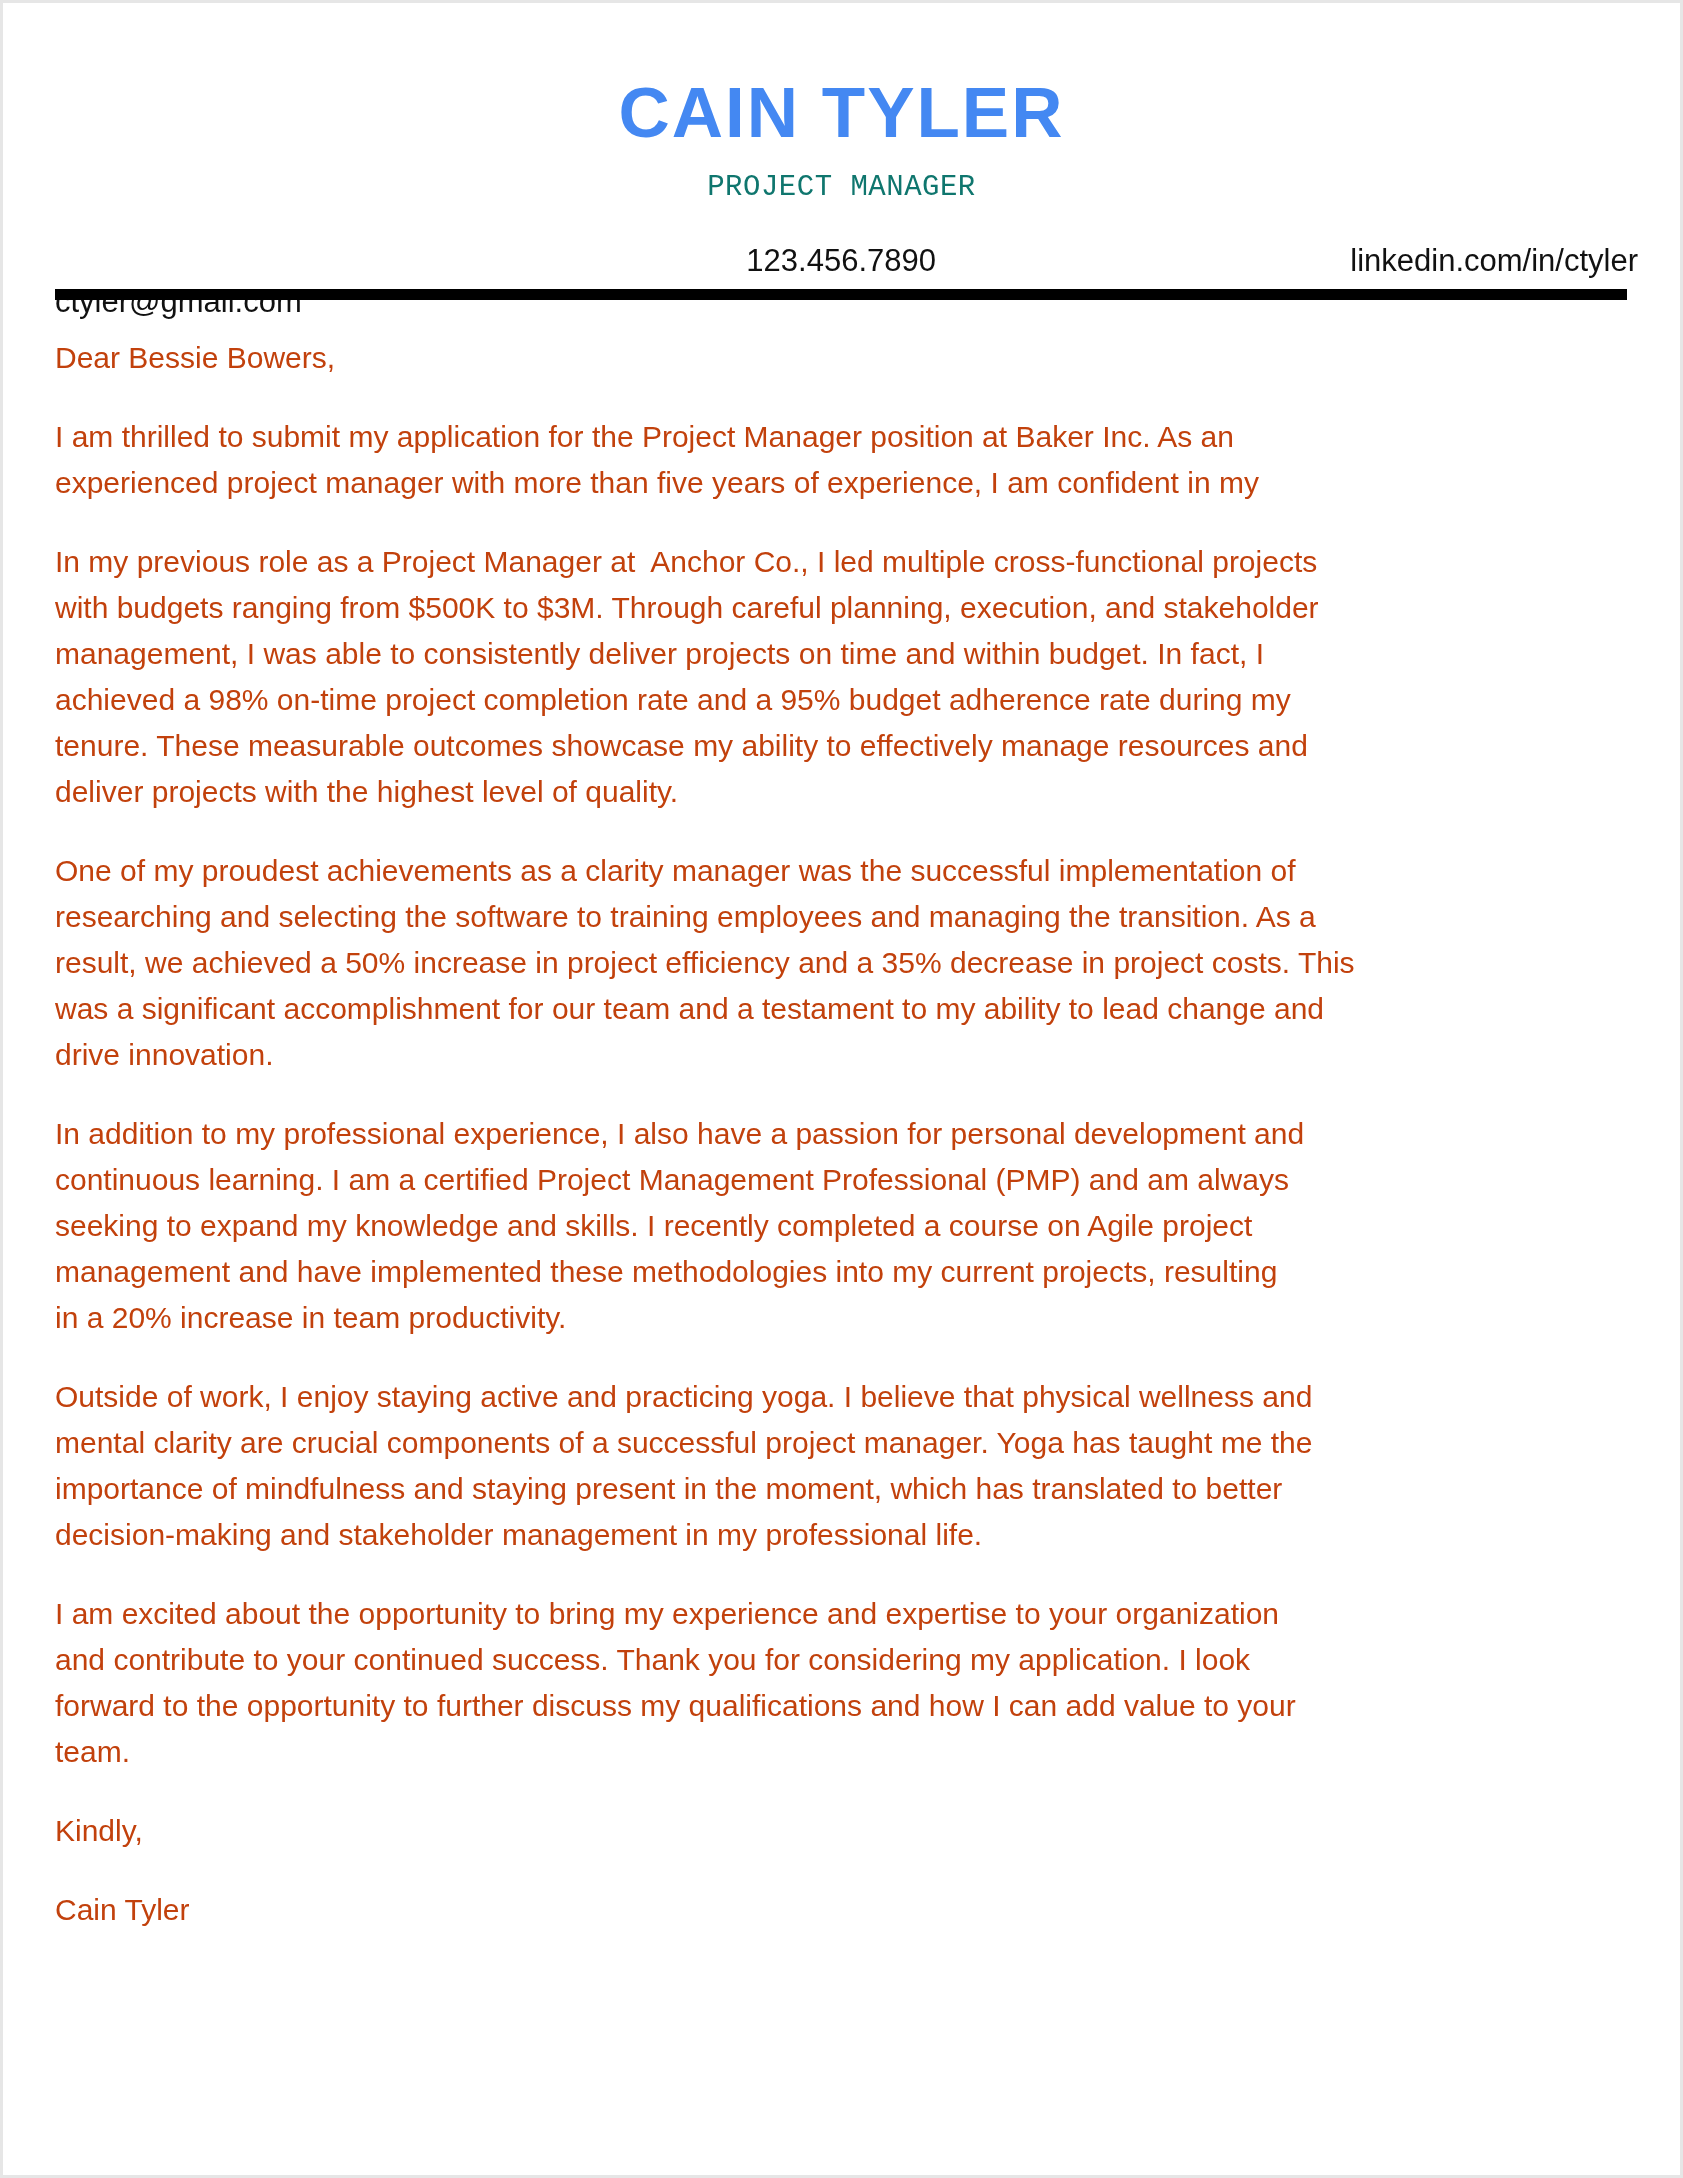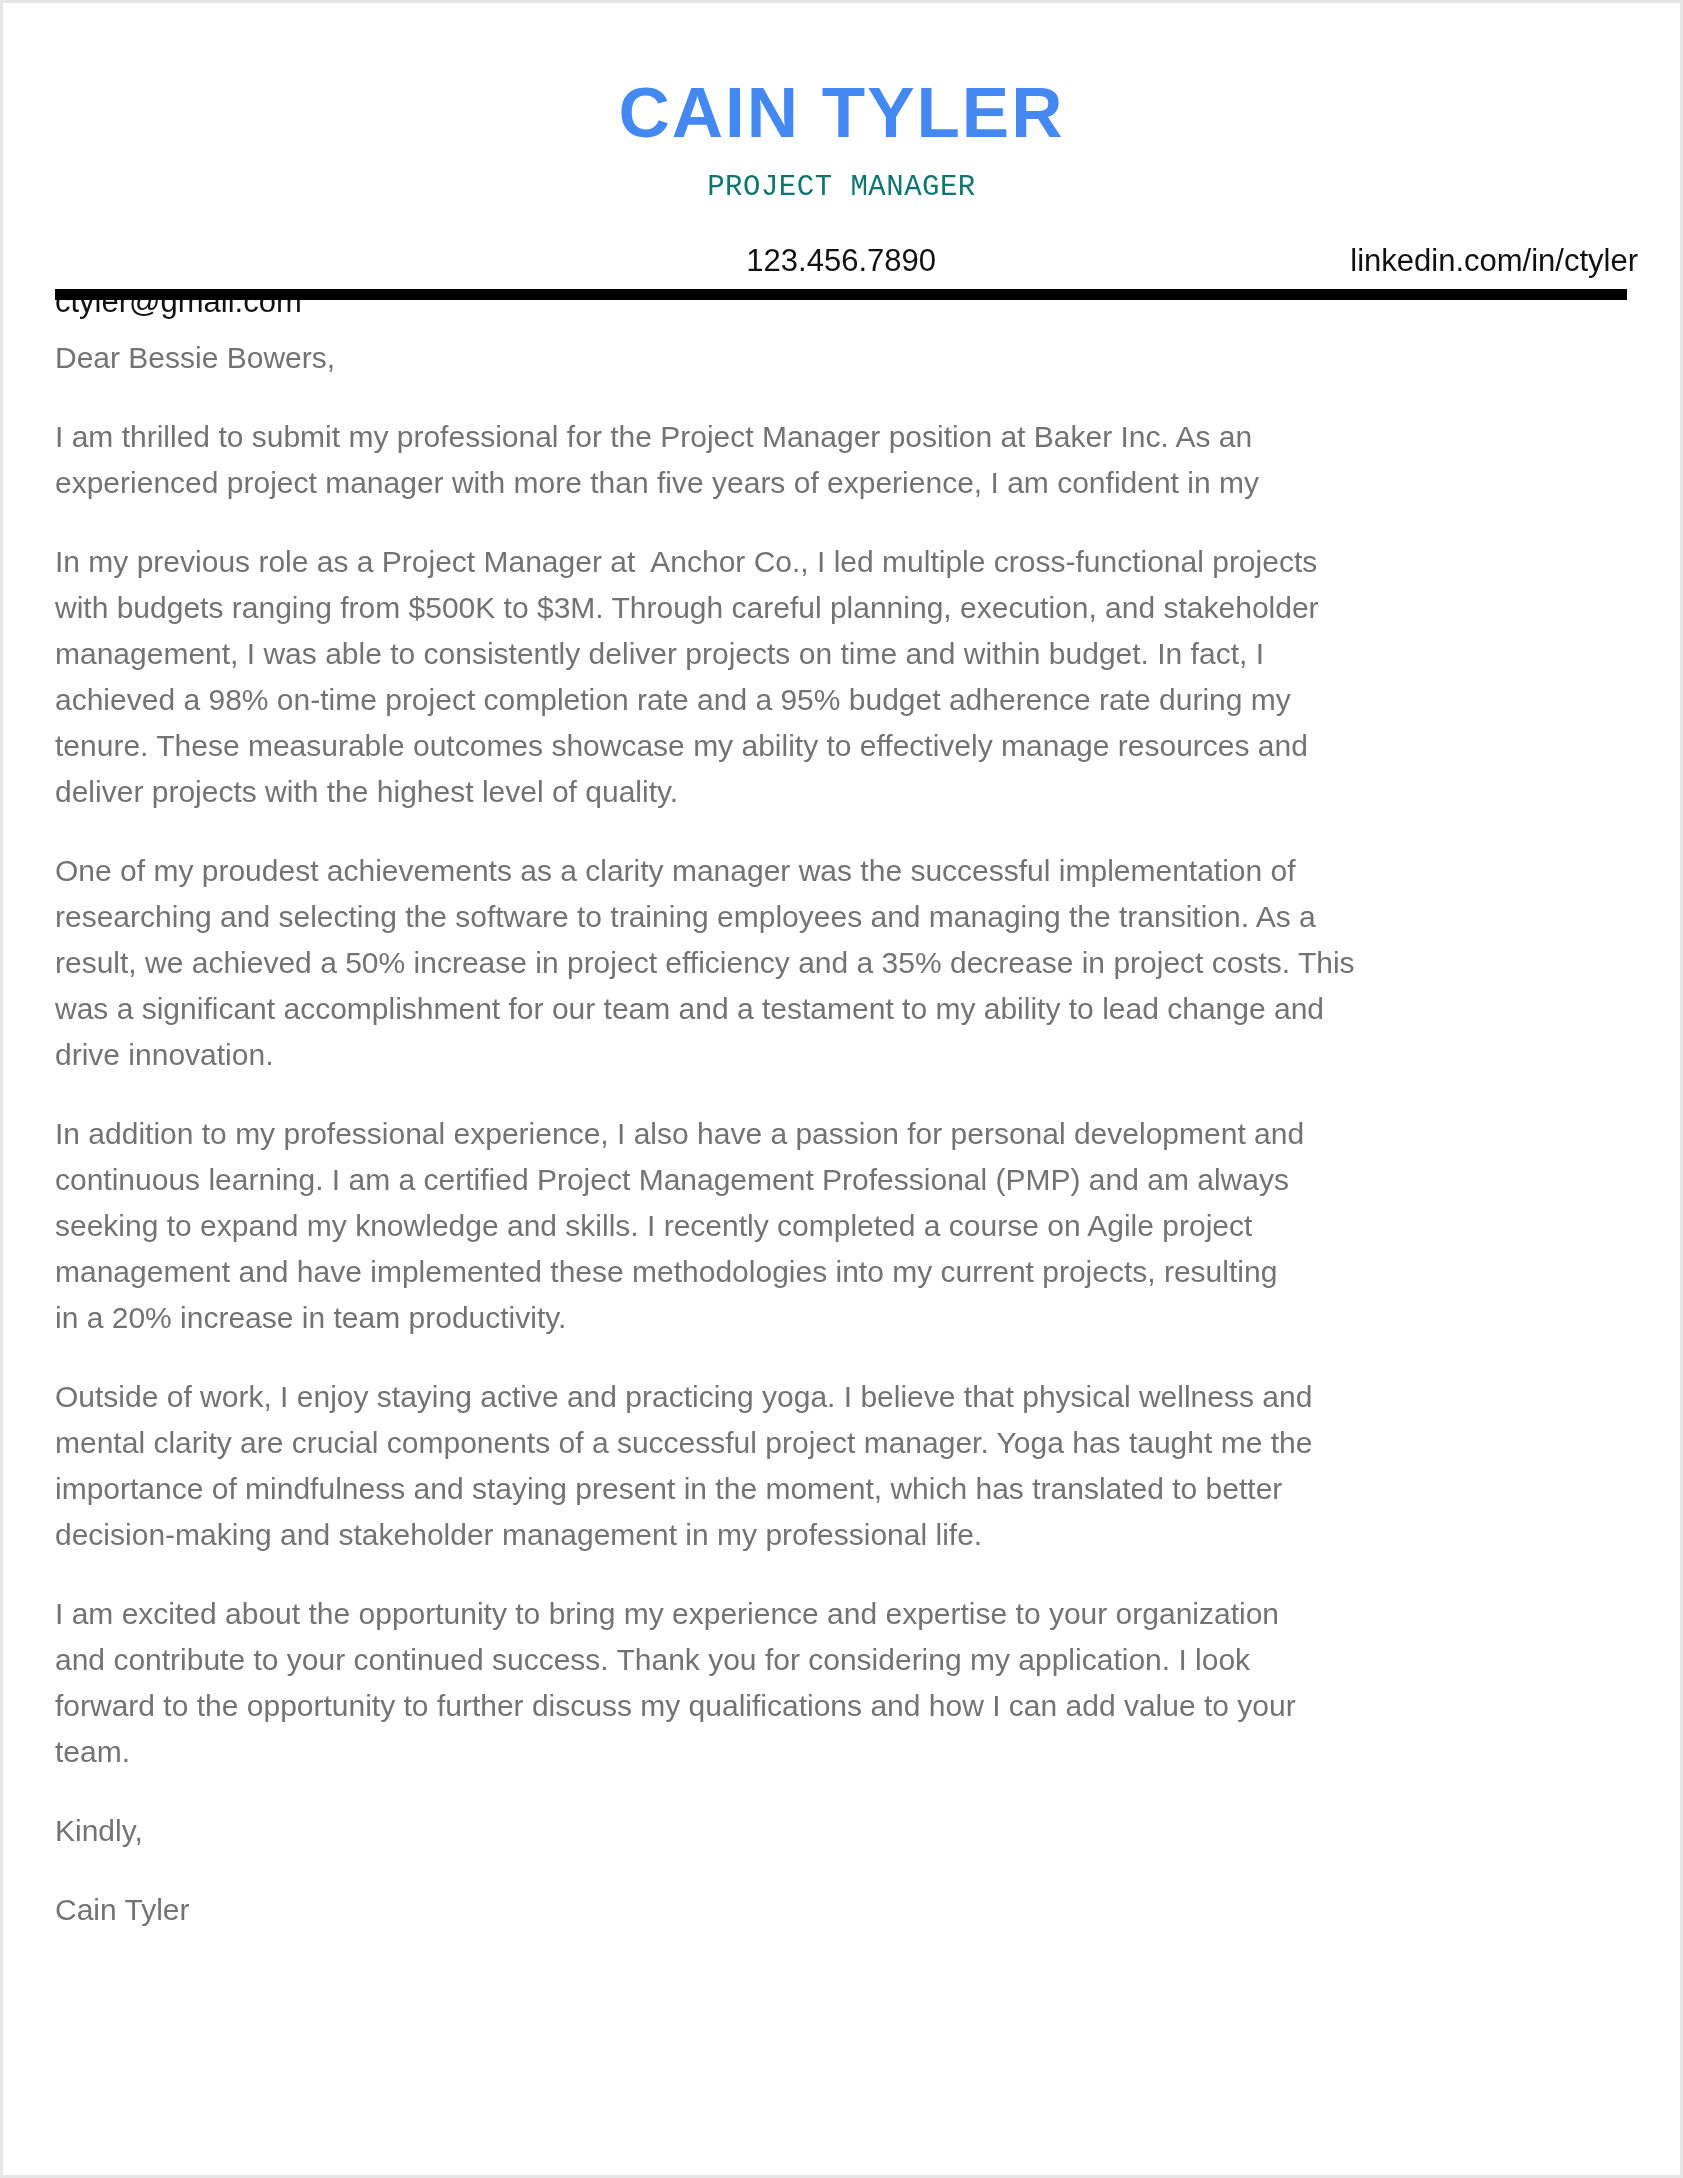--- a/index.html
+++ b/index.html
@@ -31,21 +31,21 @@
   .contact.email { left: 55px; margin-top: 41px; }
   .contact.phone { left: 732px; width: 204px; text-align: right; }
   .contact.linkedin { right: 45px; }
   .rule {
     position: absolute; left: 55px; top: 289px; width: 1572px; height: 11px;
     background: #000000;
   }
   .body {
     position: absolute; left: 55px; top: 335px; width: 1604px;
     font-family: "Liberation Sans", sans-serif; font-size: 30px;
-    color: #737373;
+    color: #c2410c;
   }
   .para { margin: 0 0 33px 0; }
   .line { height: 46px; line-height: 46px; white-space: pre; }
 </style>
 </head>
 <body>
 
 <div class="page"></div>
 
 <div class="name">CAIN TYLER</div>
@@ -56,21 +56,21 @@
 <div class="contact linkedin">linkedin.com/in/ctyler</div>
 
 <div class="rule"></div>
 
 <div class="body">
   <div class="para">
     <div class="line">Dear Bessie Bowers,</div>
   </div>
 
   <div class="para">
-    <div class="line">I am thrilled to submit my professional for the Project Manager position at Baker Inc. As an</div>
+    <div class="line">I am thrilled to submit my application for the Project Manager position at Baker Inc. As an</div>
     <div class="line">experienced project manager with more than five years of experience, I am confident in my</div>
   </div>
 
   <div class="para">
     <div class="line">In my previous role as a Project Manager at  Anchor Co., I led multiple cross-functional projects</div>
     <div class="line">with budgets ranging from $500K to $3M. Through careful planning, execution, and stakeholder</div>
     <div class="line">management, I was able to consistently deliver projects on time and within budget. In fact, I</div>
     <div class="line">achieved a 98% on-time project completion rate and a 95% budget adherence rate during my</div>
     <div class="line">tenure. These measurable outcomes showcase my ability to effectively manage resources and</div>
     <div class="line">deliver projects with the highest level of quality.</div>

